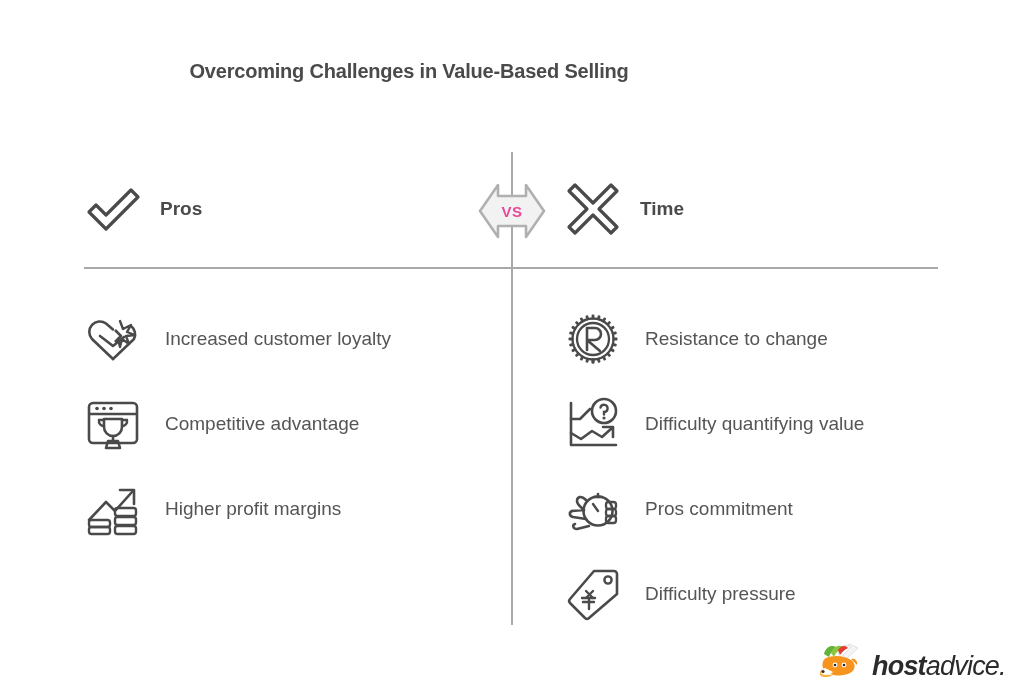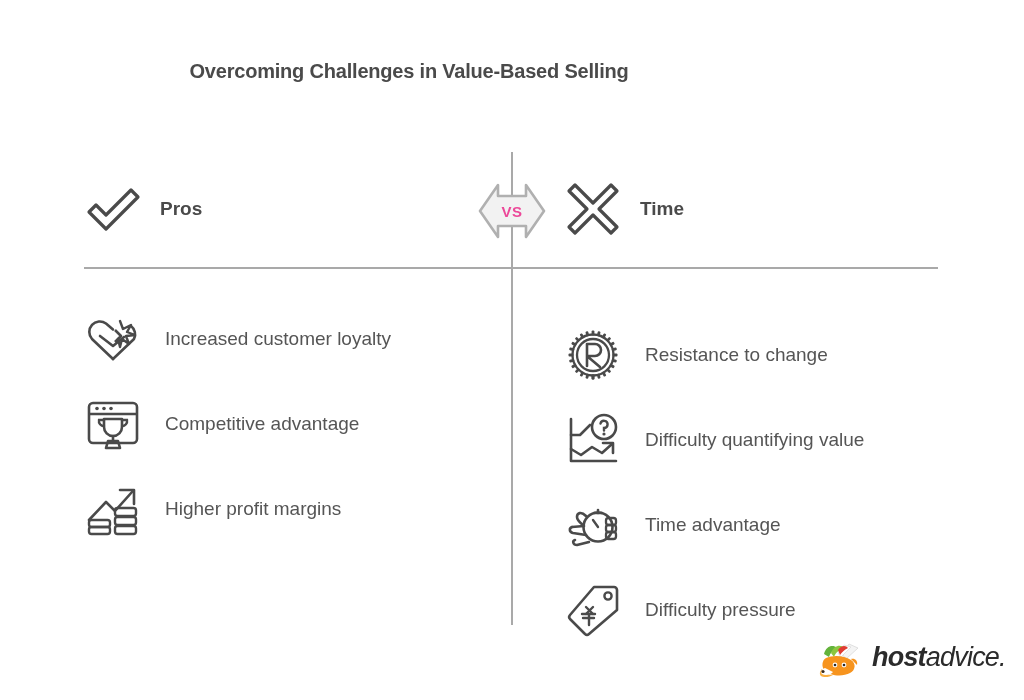--- a/index.html
+++ b/index.html
@@ -82,21 +82,21 @@
   .col-header .header-label {
     font-size: 19px;
     font-weight: bold;
     color: #4a4a4a;
   }
   .header-icon { width: 58px; height: 58px; display: block; }
 
   
   .column { position: absolute; }
   .column.pros { left: 84px; top: 296px; width: 400px; }
-  .column.cons { left: 564px; top: 312px; width: 400px; }
+  .column.cons { left: 564px; top: 296px; width: 400px; }
 
   .row {
     display: flex;
     align-items: center;
     height: 85px;
     gap: 23px;
   }
   .row-icon {
     width: 58px;
     height: 58px;
@@ -108,21 +108,21 @@
     color: #555555;
     white-space: nowrap;
   }
 
   
   .logo {
     position: absolute;
     left: 818px;
     top: 642px;
     display: flex;
-    align-items: flex-start;
+    align-items: flex-end;
     gap: 8px;
   }
   .logo-mark { width: 46px; height: 40px; display: block; }
   .logo-text {
     font-size: 27px;
     font-style: italic;
     color: #2b2b2b;
     letter-spacing: -0.8px;
   }
   .logo-text .bold { font-weight: bold; }
@@ -275,21 +275,21 @@
         <path d="M34 14 L34 17" fill="none" stroke="#4a4a4a" stroke-width="2.6" stroke-linecap="round"></path>
         <path d="M34 31 L29 24" fill="none" stroke="#4a4a4a" stroke-width="2.4" stroke-linecap="round"></path>
         <path d="M22 20 C17 15 13 17 13 21 C13 25 18 28 20 30 L8 31" fill="none" stroke="#4a4a4a" stroke-width="2.6" stroke-linecap="round" stroke-linejoin="round"></path>
         <path d="M8 31 C5 32 5 36 9 37 L22 39" fill="none" stroke="#4a4a4a" stroke-width="2.6" stroke-linecap="round" stroke-linejoin="round"></path>
         <path d="M11 44 C8 45 9 49 13 49 L25 46" fill="none" stroke="#4a4a4a" stroke-width="2.6" stroke-linecap="round" stroke-linejoin="round"></path>
         <rect x="42" y="22" width="10" height="7" rx="2.5" fill="none" stroke="#4a4a4a" stroke-width="2.3"></rect>
         <rect x="42" y="29" width="10" height="7" rx="2.5" fill="none" stroke="#4a4a4a" stroke-width="2.3"></rect>
         <rect x="42" y="36" width="10" height="7" rx="2.5" fill="none" stroke="#4a4a4a" stroke-width="2.3"></rect>
       </svg>
     </span>
-    <span class="row-label">Time advantage</span>
+    <span class="row-label">Pros commitment</span>
   </div>
 
   <div class="row">
     <span>
       <svg class="row-icon" viewBox="0 0 58 58">
         <path d="M30 6 L50 6 A3 3 0 0 1 53 9 L53 29 L25 53 A3 3 0 0 1 21 53 L6 38 A3 3 0 0 1 6 34 Z" fill="none" stroke="#4a4a4a" stroke-width="2.6" stroke-linejoin="round"></path>
         <circle cx="44" cy="15" r="3.6" fill="none" stroke="#4a4a4a" stroke-width="2.4"></circle>
         <path d="M29 26 L22 33 M22 26 L29 33" fill="none" stroke="#4a4a4a" stroke-width="2.4" stroke-linecap="round"></path>
         <path d="M18 33 L31 33 M19 37 L30 37" fill="none" stroke="#4a4a4a" stroke-width="2.4" stroke-linecap="round"></path>
         <path d="M25 33 L25 44" fill="none" stroke="#4a4a4a" stroke-width="2.4" stroke-linecap="round"></path>

